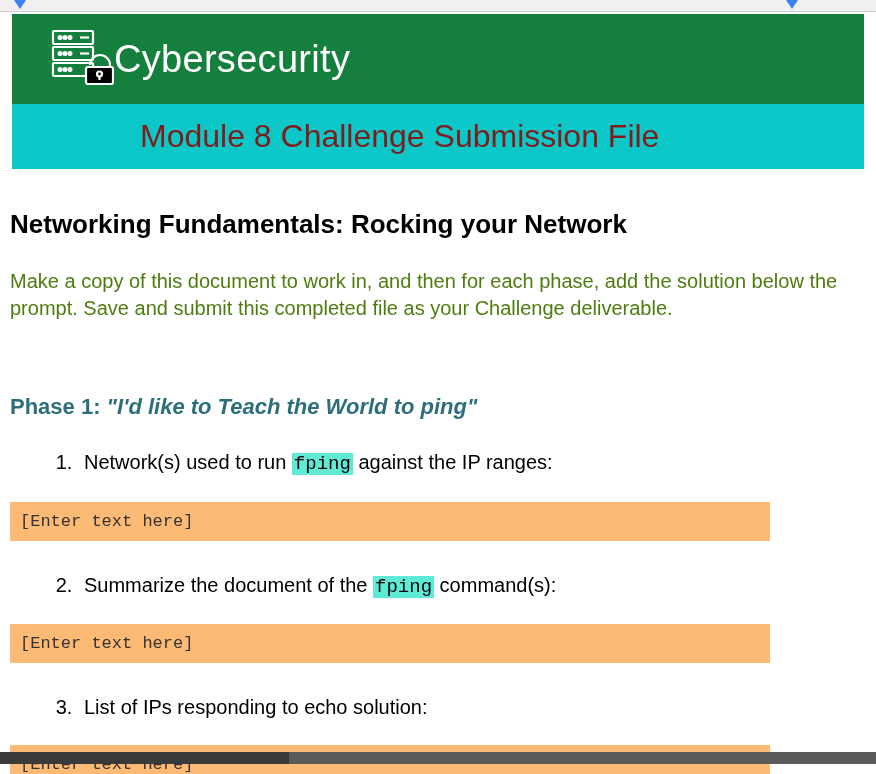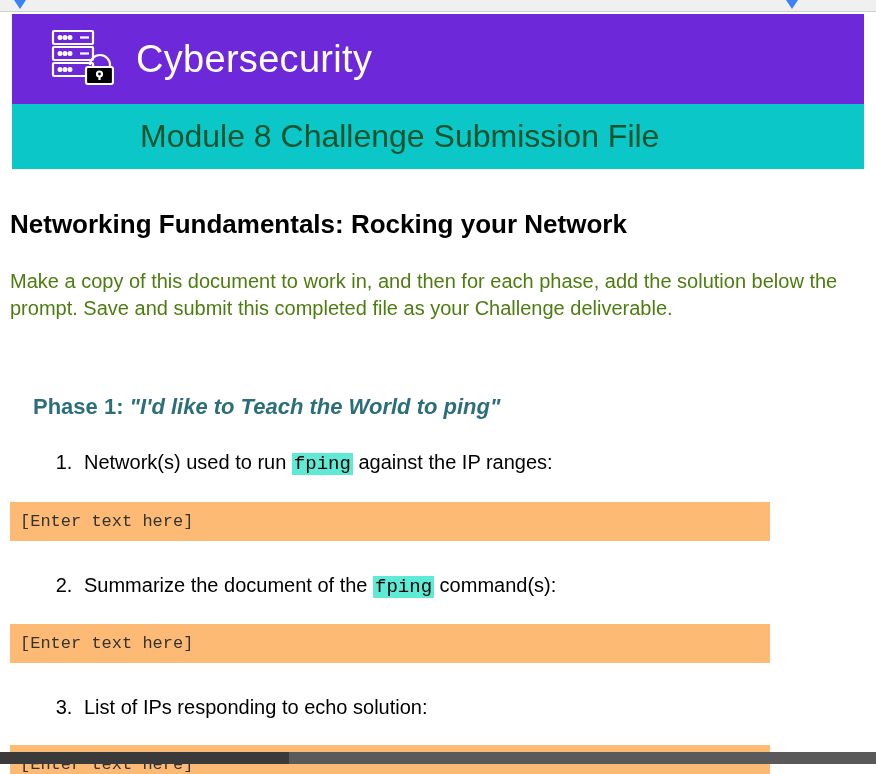--- a/index.html
+++ b/index.html
@@ -31,43 +31,42 @@
   }
 
   .page {
     padding: 0;
     background: #fff;
     position: relative;
     height: 750px;
   }
 
   .header-black {
-    background: #6d28d9;
+    background: #15803d;
     color: #fff;
     height: 90px;
     margin: 2px 12px 0 12px;
     display: flex;
     align-items: center;
     padding-left: 38px;
-    gap: 22px;
   }
   .header-black .logo {
     flex: 0 0 auto;
   }
   .header-black .title {
     font-family: "Arial Narrow", "Helvetica Condensed", sans-serif;
     font-stretch: condensed;
     font-size: 38px;
     font-weight: 400;
     letter-spacing: 0.3px;
   }
 
   .header-teal {
     background: #0cc7c7;
-    color: #14532d;
+    color: #7f1d1d;
     height: 65px;
     margin: 0 12px;
     display: flex;
     align-items: center;
     padding-left: 128px;
   }
   .header-teal .subtitle {
     font-family: "Arial Narrow", "Helvetica Condensed", sans-serif;
     font-stretch: condensed;
     font-size: 32px;
@@ -94,21 +93,20 @@
   }
 
   .phase-heading {
     font-size: 22px;
     font-weight: 700;
     color: #2c6f7a;
     margin-bottom: 28px;
   }
   .phase-heading .label {
     font-style: normal;
-    margin-left: 23px;
   }
   .phase-heading .quote {
     font-style: italic;
   }
   .phase-heading .code {
     font-family: Liberation Sans, sans-serif;
     font-style: italic;
     font-weight: 700;
   }
 

